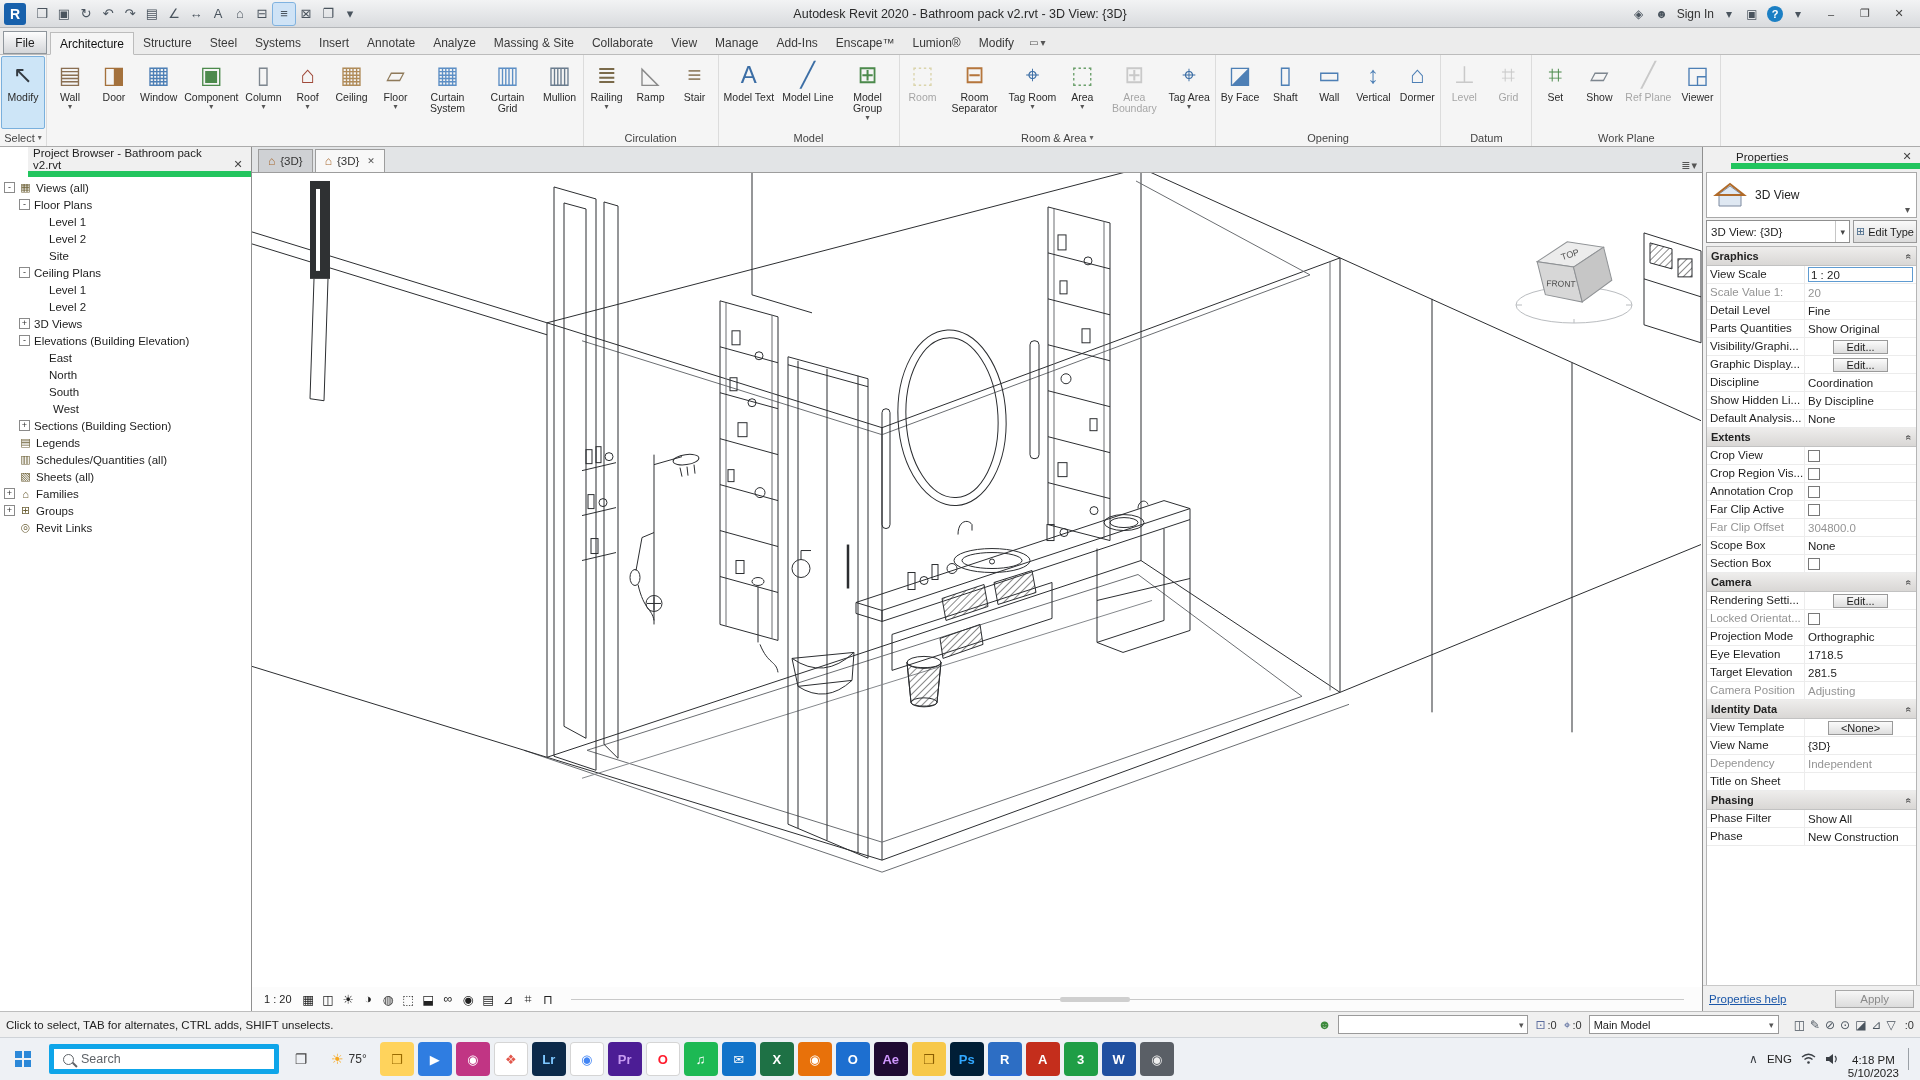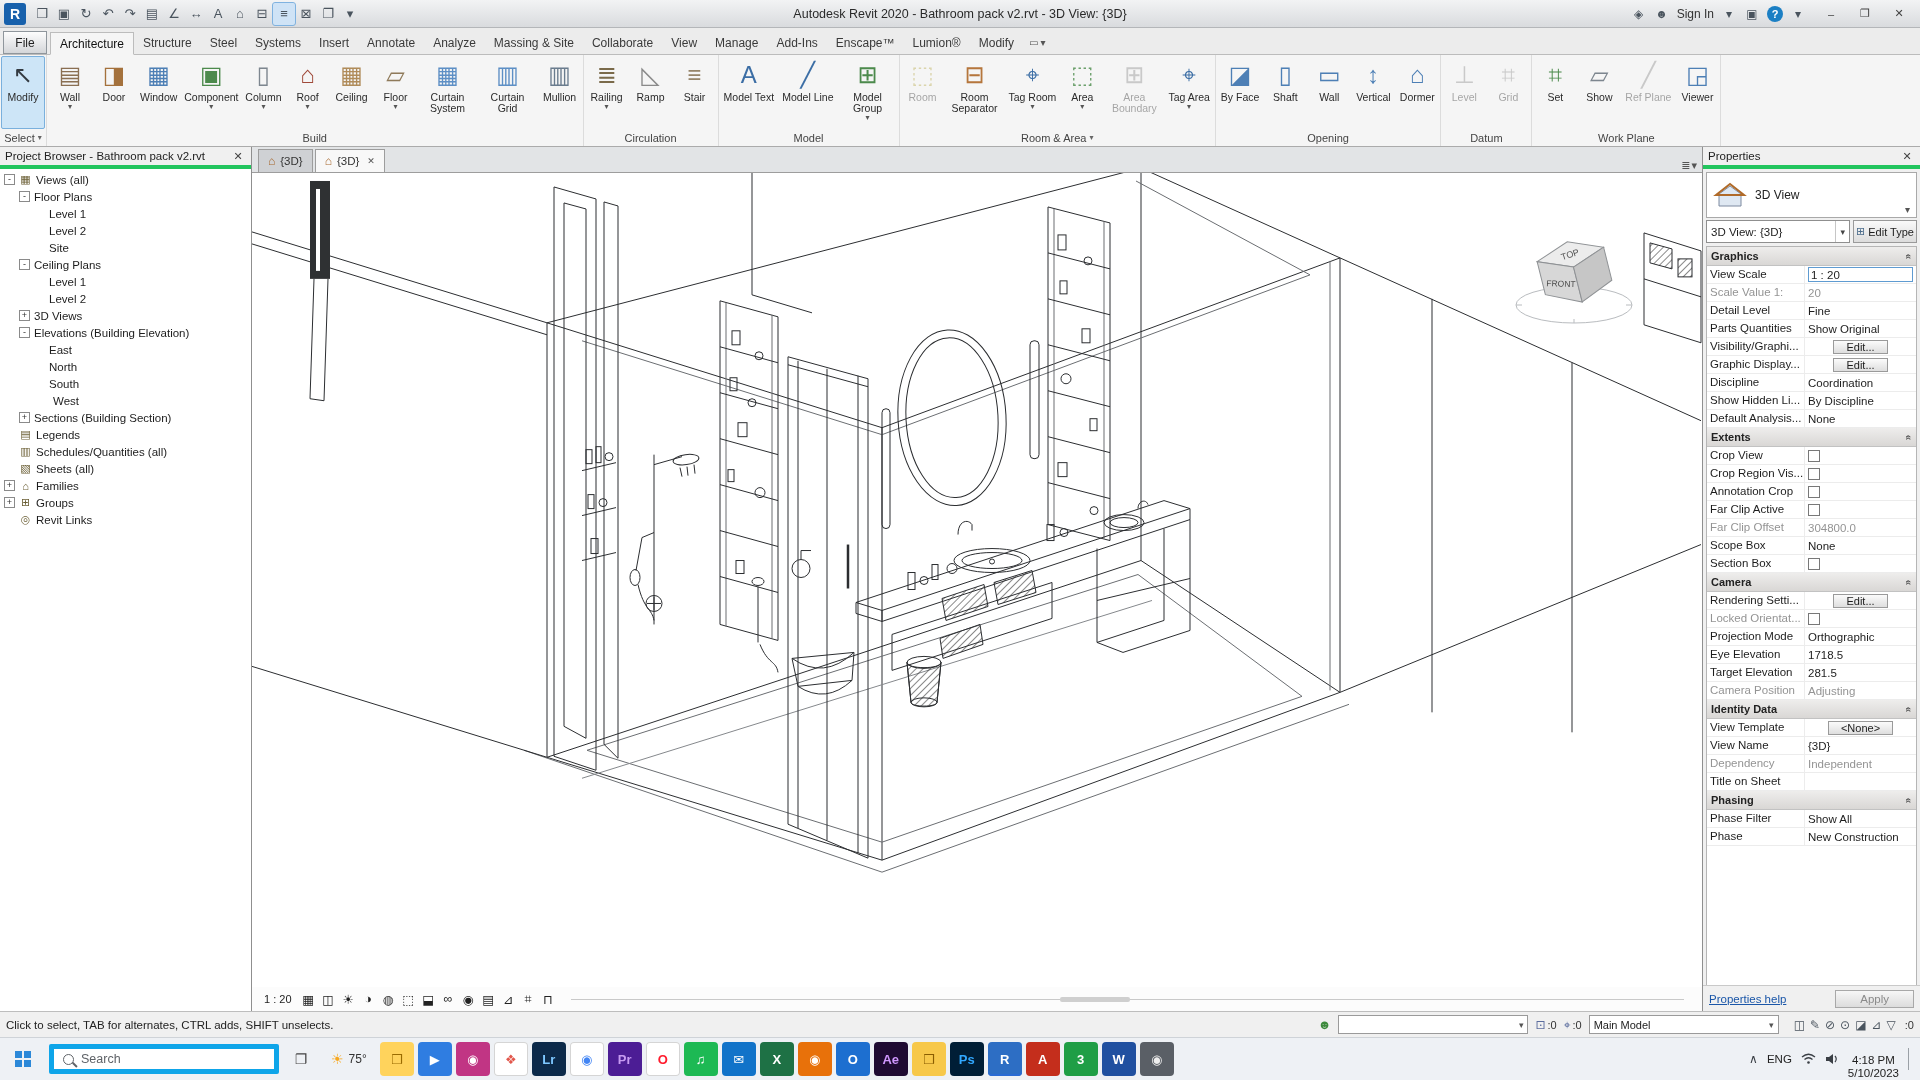--- a/index.html
+++ b/index.html
@@ -37,21 +37,21 @@
 .rbtn.dis{opacity:.4;}
 .ric{height:30px;display:flex;align-items:center;justify-content:center;font-size:24px;line-height:1;}
 .rlb{font-size:10.5px;line-height:11px;text-align:center;color:#2b2b2b;margin-top:2px;}
 .rarw{font-size:8px;color:#555;line-height:7px;}
 .plbl{flex:0 0 17px;display:flex;align-items:center;justify-content:center;gap:3px;font-size:11px;color:#444;}
 .plbl .parw{font-size:8px;color:#666;}
 
 
 .main{flex:1;display:flex;min-height:0;background:#fff;}
 .browser{flex:0 0 252px;border-right:1px solid #8f8f8f;display:flex;flex-direction:column;background:#fff;}
-.phead{flex:0 0 22px;background:#f0f0f0;border-bottom:4px solid #22c55e;display:flex;align-items:center;padding:0 5px;font-size:11.5px;color:#222;}
+.phead{flex:0 0 22px;background:#f0f0f0;border-bottom:6px solid #22c55e;display:flex;align-items:flex-end;padding:0 5px;font-size:11.5px;color:#222;margin-left:28px;}
 .phead .px{margin-left:auto;color:#444;cursor:pointer;font-size:11px;width:16px;text-align:center;}
 .tree{flex:1;overflow:hidden;padding-top:2px;}
 .trow{height:17px;display:flex;align-items:center;gap:4px;font-size:11.5px;cursor:pointer;white-space:nowrap;}
 .texp{width:11px;height:11px;border:1px solid #8a8a8a;background:#fff;font-size:9px;line-height:9px;display:flex;align-items:center;justify-content:center;color:#333;flex:0 0 11px;}
 .texp.hid{visibility:hidden;}
 .ticn{font-size:11px;color:#6b5f35;width:13px;text-align:center;}
 .tlbl{color:#1d1d1d;}
 
 .center{flex:1;display:flex;flex-direction:column;min-width:0;}
 .doctabs{flex:0 0 26px;background:#e2e4e6;border-bottom:1px solid #9d9d9d;display:flex;align-items:flex-end;padding-left:6px;gap:2px;}
@@ -254,23 +254,20 @@
           </div>
           <div class="rbtn">
             <div class="ric" style="color: rgb(93, 143, 197);">▥</div>
             <div class="rlb">Curtain Grid</div>
           </div>
           <div class="rbtn">
             <div class="ric" style="color: rgb(106, 124, 142);">▥</div>
             <div class="rlb">Mullion</div>
           </div>
         </div>
-        <div class="plbl">
-          <span>Build</span>
-        </div>
       </div>
       <div class="rpanel">
         <div class="pbtns">
           <div class="rbtn">
             <div class="ric" style="color: rgb(122, 106, 74);">≣</div>
             <div class="rlb">Railing</div>
             <div class="rarw">▾</div>
           </div>
           <div class="rbtn">
             <div class="ric" style="color: rgb(138, 138, 138);">◺</div>

